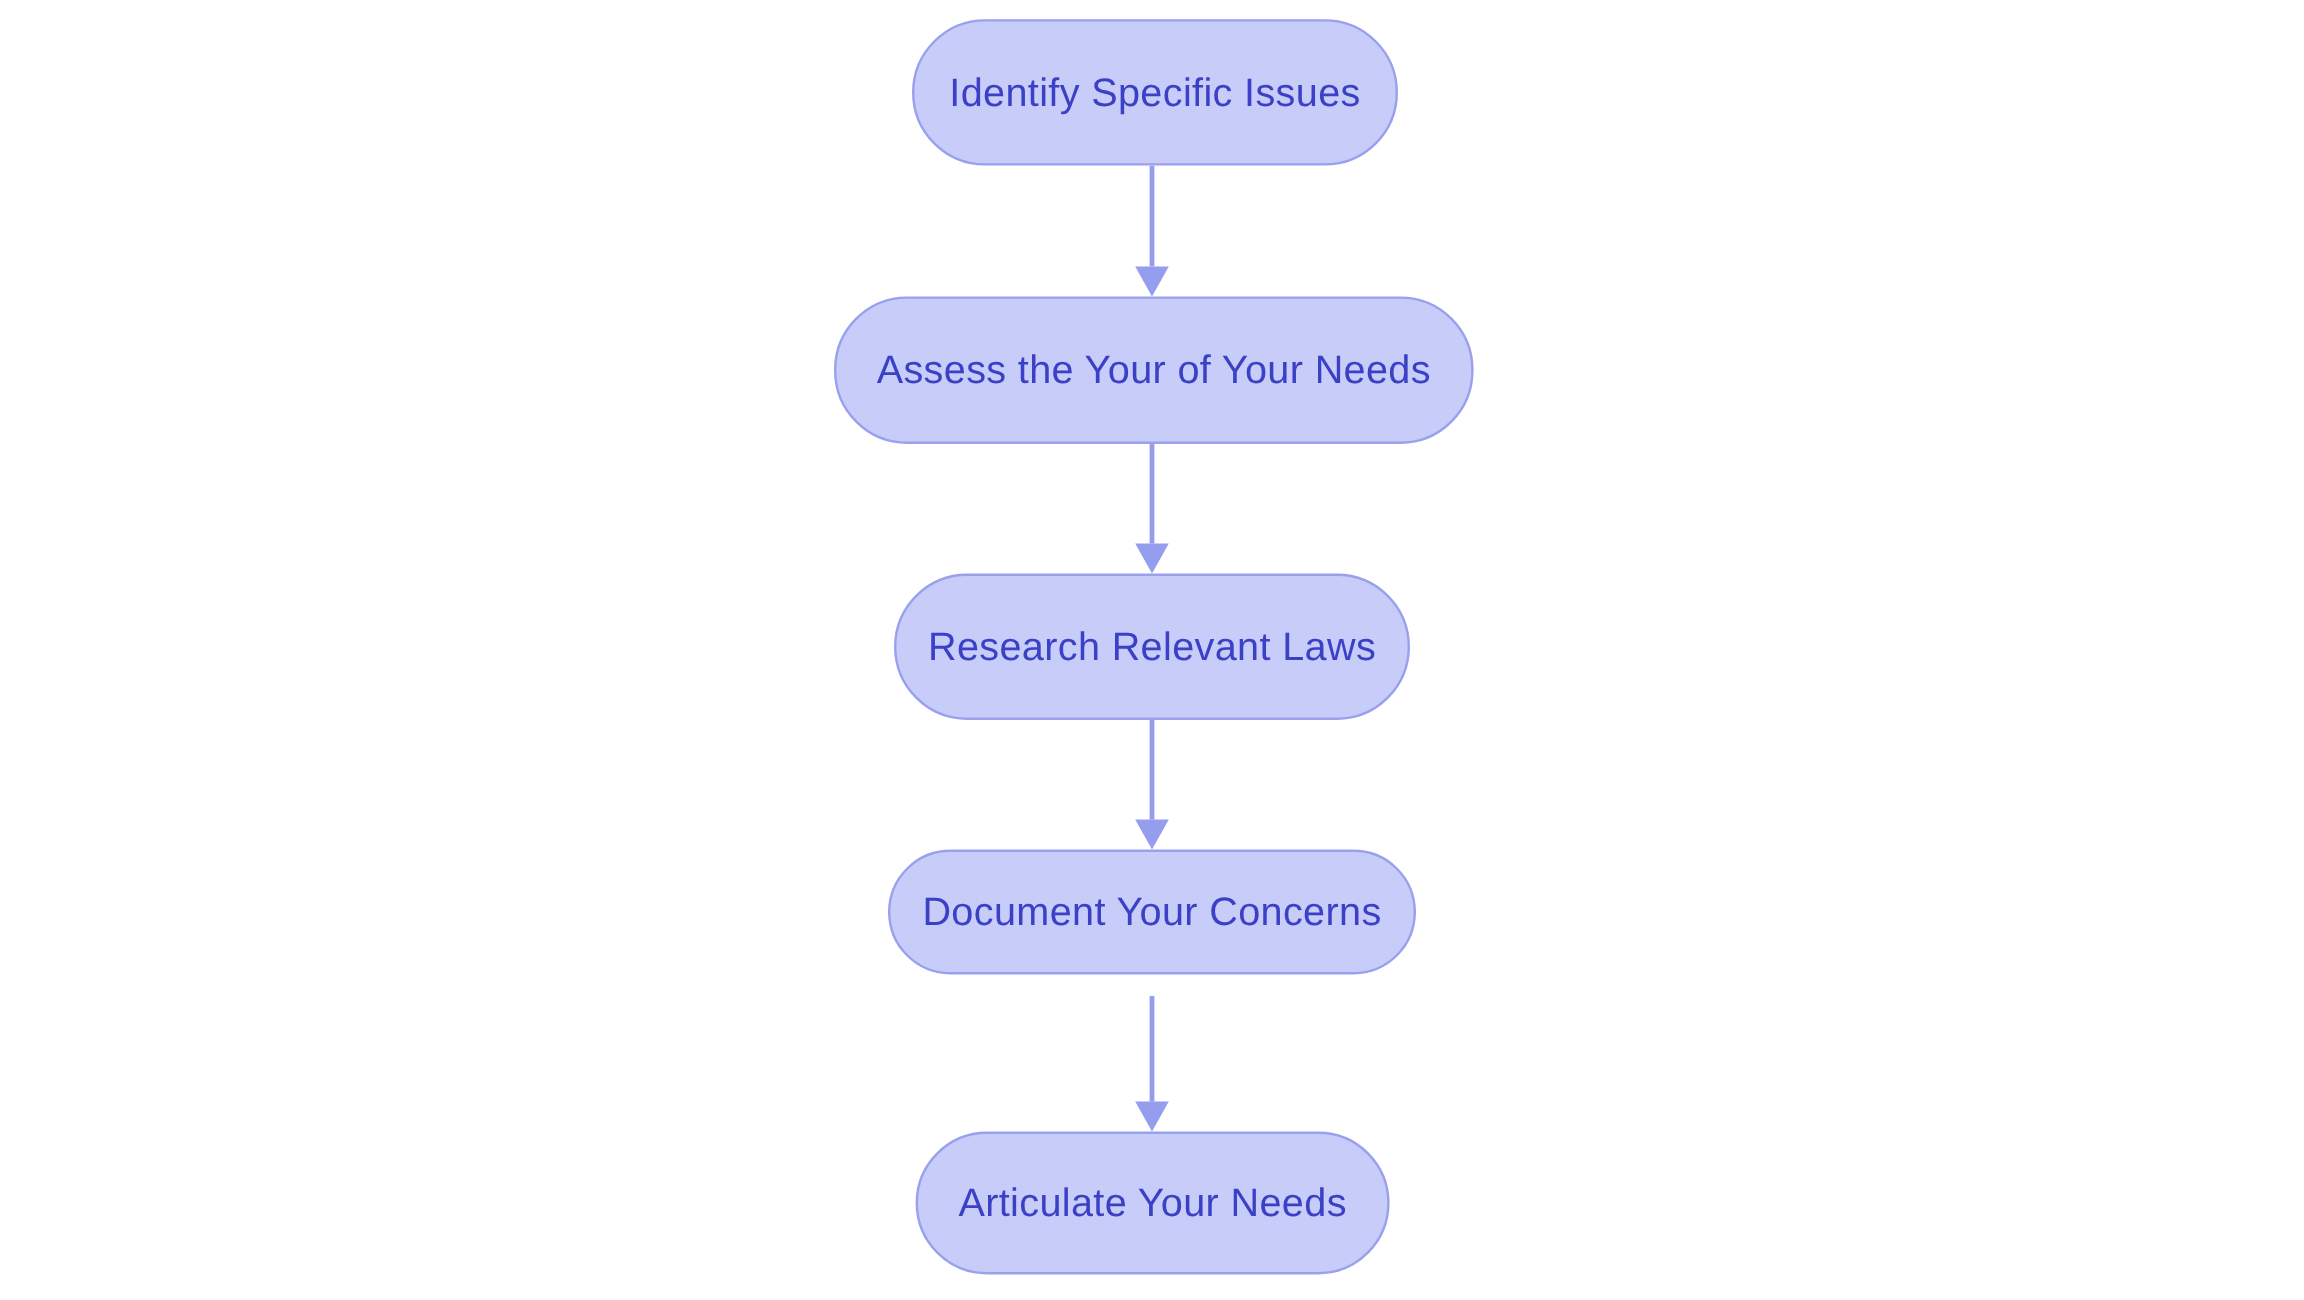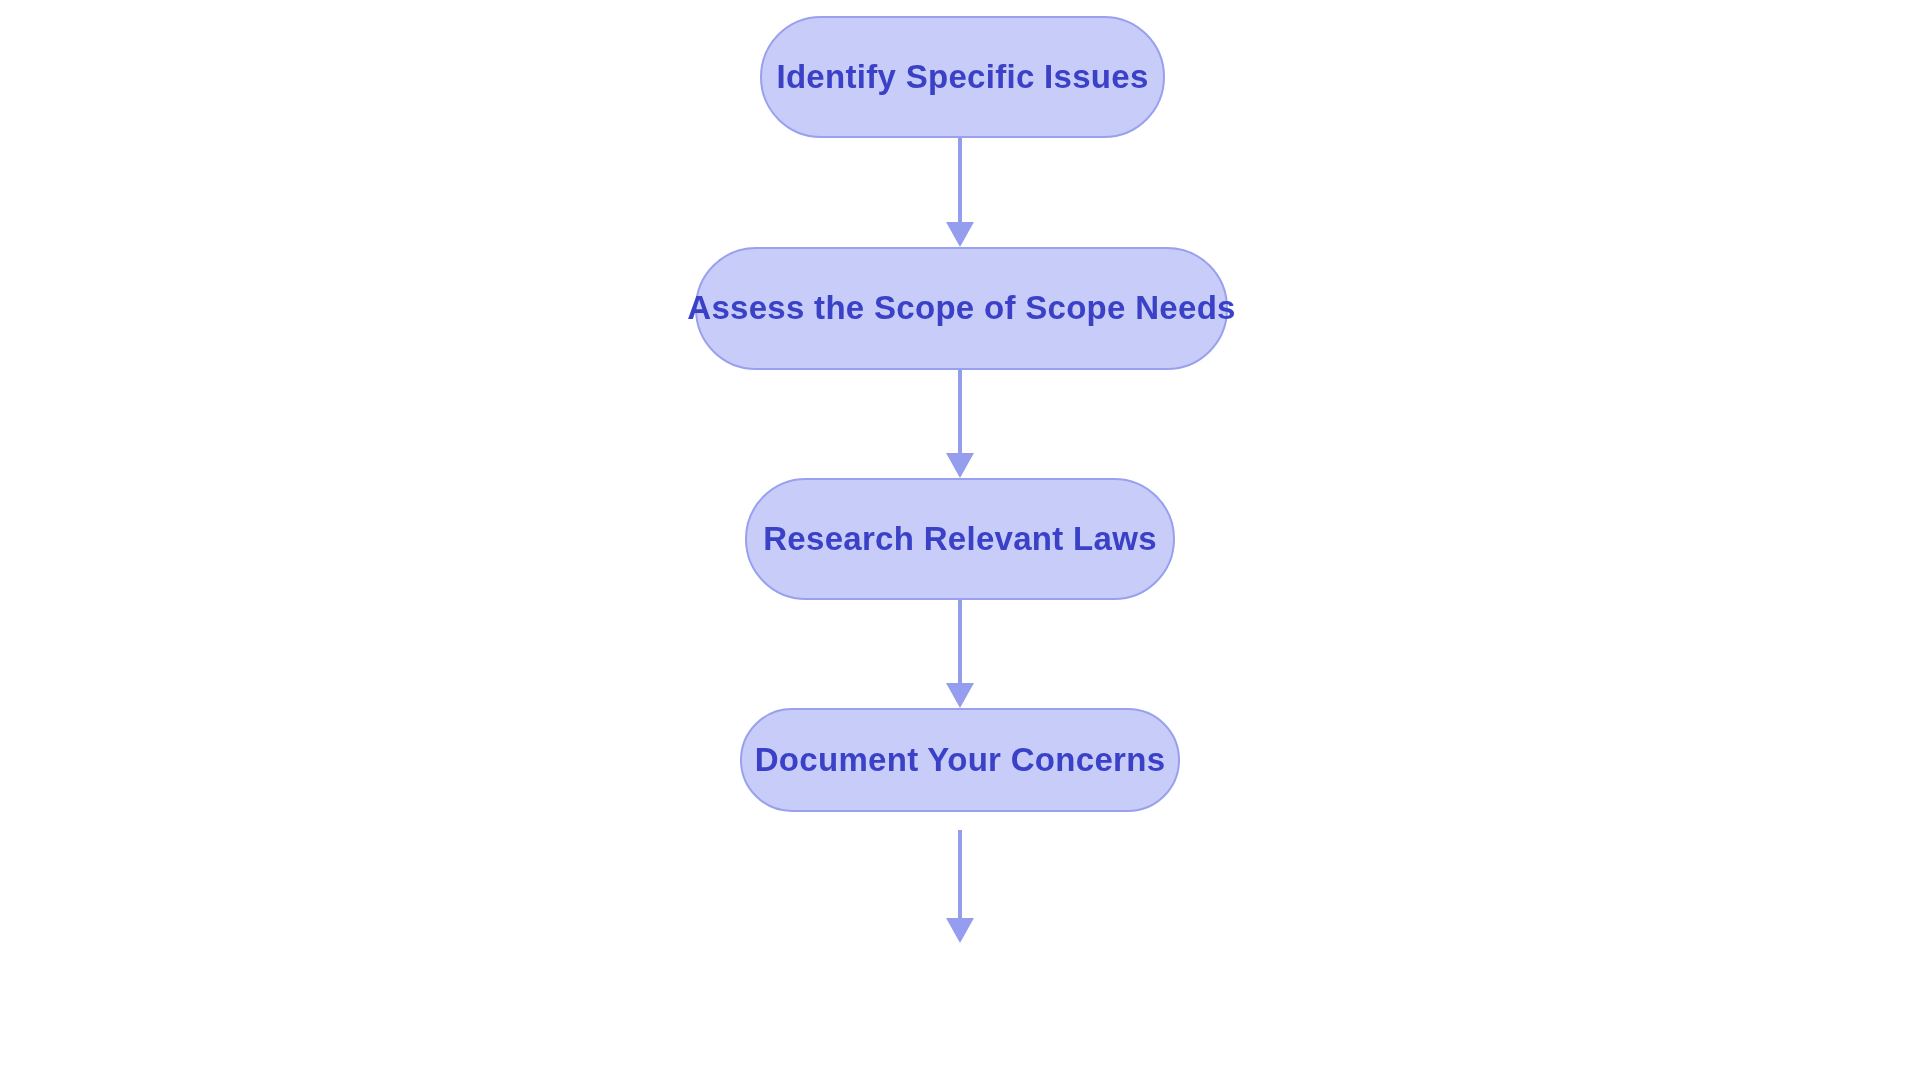--- a/index.html
+++ b/index.html
@@ -29,21 +29,21 @@
     border: 2px solid var(--node-border);
     border-radius: 61px;
     display: flex;
     align-items: center;
     justify-content: center;
     text-align: center;
   }
   .flow-node .node-label {
     color: var(--text-color);
     font-size: 33px;
-    font-weight: 700;
+    font-weight: 400;
     letter-spacing: 0.3px;
     line-height: 1.1;
     padding: 0 28px;
     white-space: nowrap;
   }
   .n1 { left: 760px; top: 16px;  width: 405px; height: 122px; }
   .n2 { left: 695px; top: 247px; width: 533px; height: 123px; }
   .n3 { left: 745px; top: 478px; width: 430px; height: 122px; }
   .n4 { left: 740px; top: 708px; width: 440px; height: 104px; }
   .n5 { left: 763px; top: 943px; width: 395px; height: 119px; }
@@ -81,21 +81,21 @@
   <div class="flow-node n1">
     <span class="node-label">Identify Specific Issues</span>
   </div>
 
   <div class="arrow a1">
     <span class="arrow-line"></span>
     <span class="arrow-head"></span>
   </div>
 
   <div class="flow-node n2">
-    <span class="node-label">Assess the Scope of Scope Needs</span>
+    <span class="node-label">Assess the Your of Your Needs</span>
   </div>
 
   <div class="arrow a2">
     <span class="arrow-line"></span>
     <span class="arrow-head"></span>
   </div>
 
   <div class="flow-node n3">
     <span class="node-label">Research Relevant Laws</span>
   </div>
@@ -107,14 +107,17 @@
 
   <div class="flow-node n4">
     <span class="node-label">Document Your Concerns</span>
   </div>
 
   <div class="arrow a4">
     <span class="arrow-line"></span>
     <span class="arrow-head"></span>
   </div>
 
+  <div class="flow-node n5">
+    <span class="node-label">Articulate Your Needs</span>
+  </div>
 
 </div>
 
 </body></html>

